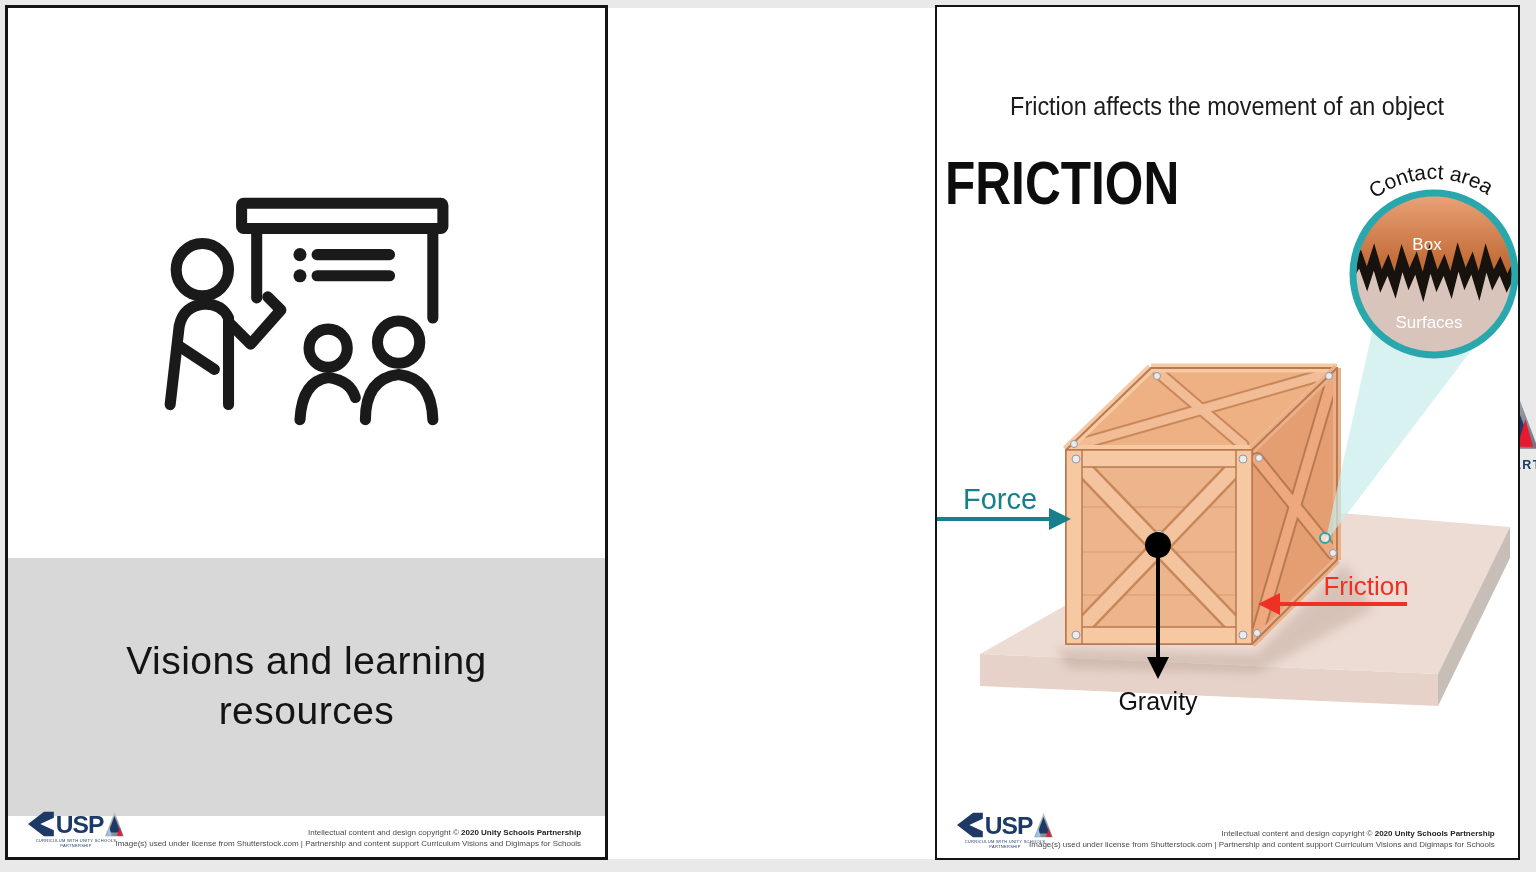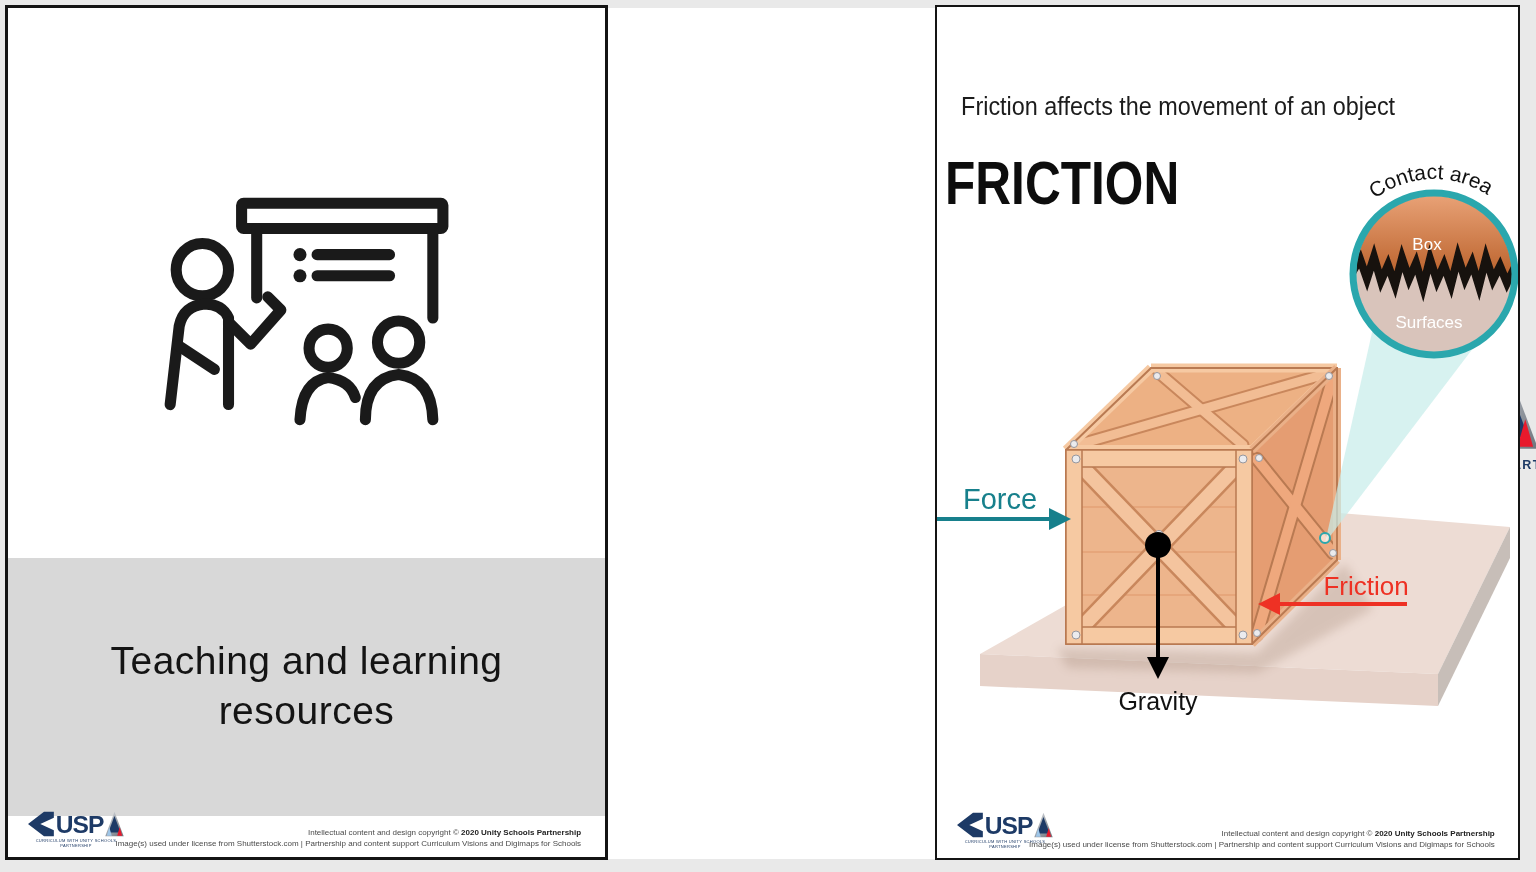--- a/index.html
+++ b/index.html
@@ -23,21 +23,21 @@
   .footer-text{position:absolute;left:50%;bottom:7px;transform:translateX(-50%);width:92%;
                text-align:right;font-size:8px;line-height:1.45;color:#4a4a4a;}
   .footer-text b{color:#222;}
 
   
   .big-logo{position:absolute;left:625px;top:360px;width:306px;}
   .big-logo .tagline{margin-top:3px;font-size:12.5px;letter-spacing:1.35px;color:#1d3a66;
                      text-align:center;white-space:nowrap;font-weight:bold;}
 
   
-  .r-heading{position:absolute;left:0;top:84px;width:100%;text-align:left;font-size:26px;color:#1c1c1c;}
+  .r-heading{position:absolute;left:0;top:84px;width:100%;text-align:center;font-size:26px;color:#1c1c1c;}
   .r-heading span{display:inline-block;transform:scaleX(.9);transform-origin:center;}
   .r-title{position:absolute;left:8px;top:140px;font-size:62px;font-weight:bold;color:#0d0d0d;}
   .r-title span{display:inline-block;transform:scaleX(.8);transform-origin:left;}
   .diagram{position:absolute;left:0;top:0;width:581px;height:851px;}
   svg text{font-family:"Liberation Sans",sans-serif;}
 </style>
 </head>
 <body>
 
 <div class="stage">
@@ -86,21 +86,21 @@
           <path d="M216,221 Q216,180 249,176 Q282,180 283,221"></path>
         </g>
         <g fill="#1a1a1a" stroke="none">
           <circle cx="151" cy="57" r="6.5"></circle>
           <circle cx="151" cy="78" r="6.5"></circle>
         </g>
       </svg>
     </div>
 
     <div class="gray-band">
-      <div class="left-title">Teaching and learning resources</div>
+      <div class="left-title">Visions and learning resources</div>
     </div>
 
     <div class="footer-logo">
       <svg width="96" height="26">
           <use href="#cusp-logo"></use>
         </svg>
       <div class="cap">CURRICULUM WITH UNITY SCHOOLS PARTNERSHIP</div>
     </div>
     <div class="footer-text">
       <span>Intellectual content and design copyright © </span><b>2020 Unity Schools Partnership</b><br>

